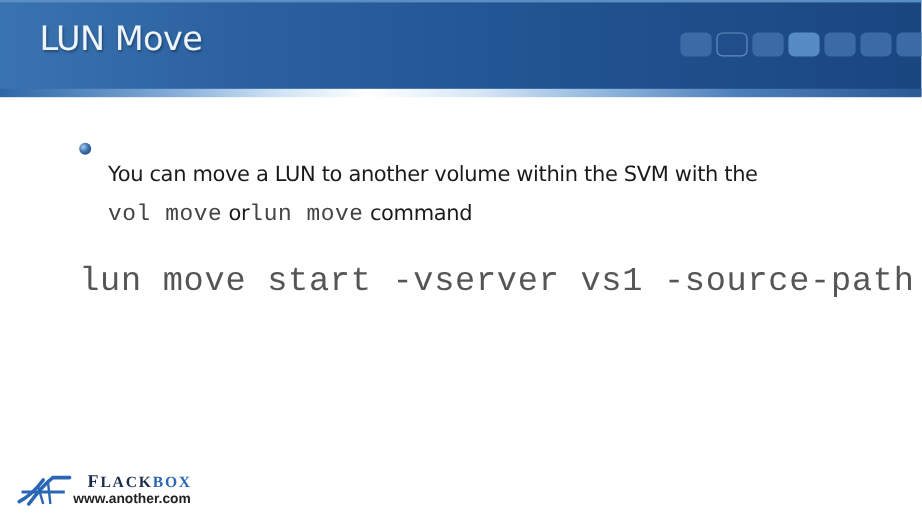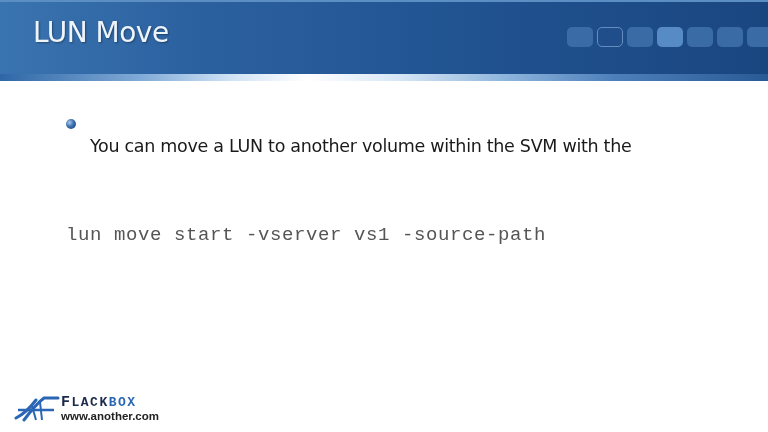--- a/index.html
+++ b/index.html
@@ -41,29 +41,29 @@
     .bullet-text {
       position: absolute; left: 90px; top: 130px; width: 640px;
       font-family: "DejaVu Sans", sans-serif; font-size: 17.5px; line-height: 32px; color: #1a1a1a;
       letter-spacing: -0.3px;
     }
     .mono { font-family: "Liberation Mono", monospace; font-size: 19px; color: #444444; letter-spacing: 0.5px; }
     .line2 { padding-left: 0; }
 
     .code {
       position: absolute; left: 66px; top: 219px;
-      font-family: "Liberation Mono", monospace; font-size: 19px; line-height: 33px; color: #555555;
+      font-family: "Liberation Mono", monospace; font-size: 28px; line-height: 33px; color: #555555;
       white-space: pre; letter-spacing: 0.6px;
     }
 
     .logo { position: absolute; left: 14px; top: 392px; width: 150px; height: 34px; }
     .logo-icon { position: absolute; left: 0; top: 2px; width: 46px; height: 28px; }
     .logo-name {
-      position: absolute; left: 47px; top: 2px;
-      font-family: Liberation Mono, monospace; font-size: 13px; font-weight: bold; color: #1a2a4a;
+      position: absolute; left: 59px; top: 2px;
+      font-family: Liberation Serif, serif; font-size: 13px; font-weight: bold; color: #1a2a4a;
       letter-spacing: 1.5px;
       text-align: right;
     }
     .logo-name .big { font-size: 15px; }
     .logo-name .box { color: #2a66b4; }
     .logo-url {
       position: absolute; left: 47px; top: 18px;
       font-family: "Liberation Sans", sans-serif; font-size: 11.5px; font-weight: bold; color: #222222;
     }
   </style>
@@ -80,20 +80,25 @@
     <div class="nav-dot"></div>
     <div class="nav-dot"></div>
     <div class="nav-dot"></div>
   </div>
 </div>
 <div class="header-glow"></div>
 
 <div class="bullet"></div>
 <div class="bullet-text">
   <div>You can move a LUN to another volume within the SVM with the</div>
+  <div class="line2">
+    <span class="mono">vol move</span>
+    <span>or</span><span class="mono">lun move</span>
+    <span>command</span>
+  </div>
 </div>
 
 <div class="code"><div>lun move start -vserver vs1 -source-path</div></div>
 
 <div class="logo">
   <svg class="logo-icon" viewBox="0 0 46 28">
     <path d="M2 24 C10 20, 16 14, 22 6" stroke="#2a66b4" stroke-width="3" fill="none" stroke-linecap="round"></path>
     <path d="M10 26 C16 18, 22 10, 30 4 L44 4" stroke="#2a66b4" stroke-width="3" fill="none" stroke-linecap="round"></path>
     <path d="M18 12 L22 26" stroke="#2a66b4" stroke-width="2" fill="none"></path>
     <path d="M26 8 L28 26" stroke="#2a66b4" stroke-width="2" fill="none"></path>

